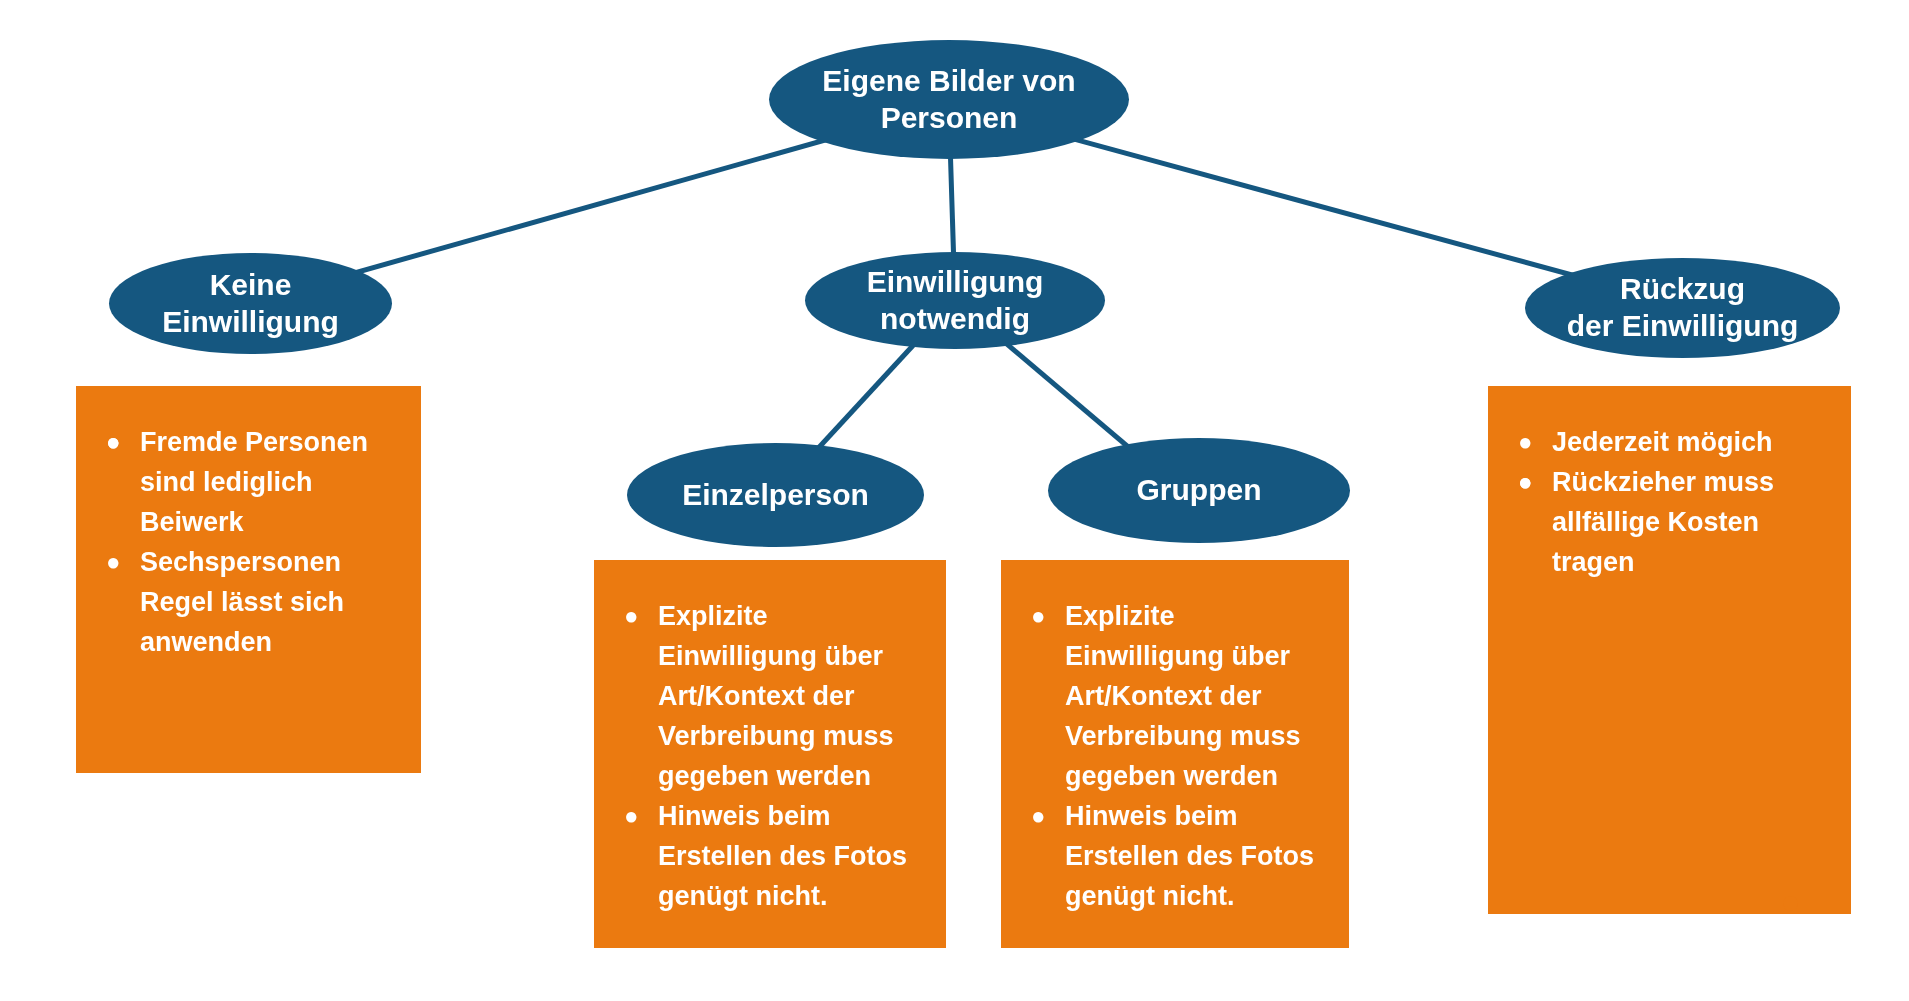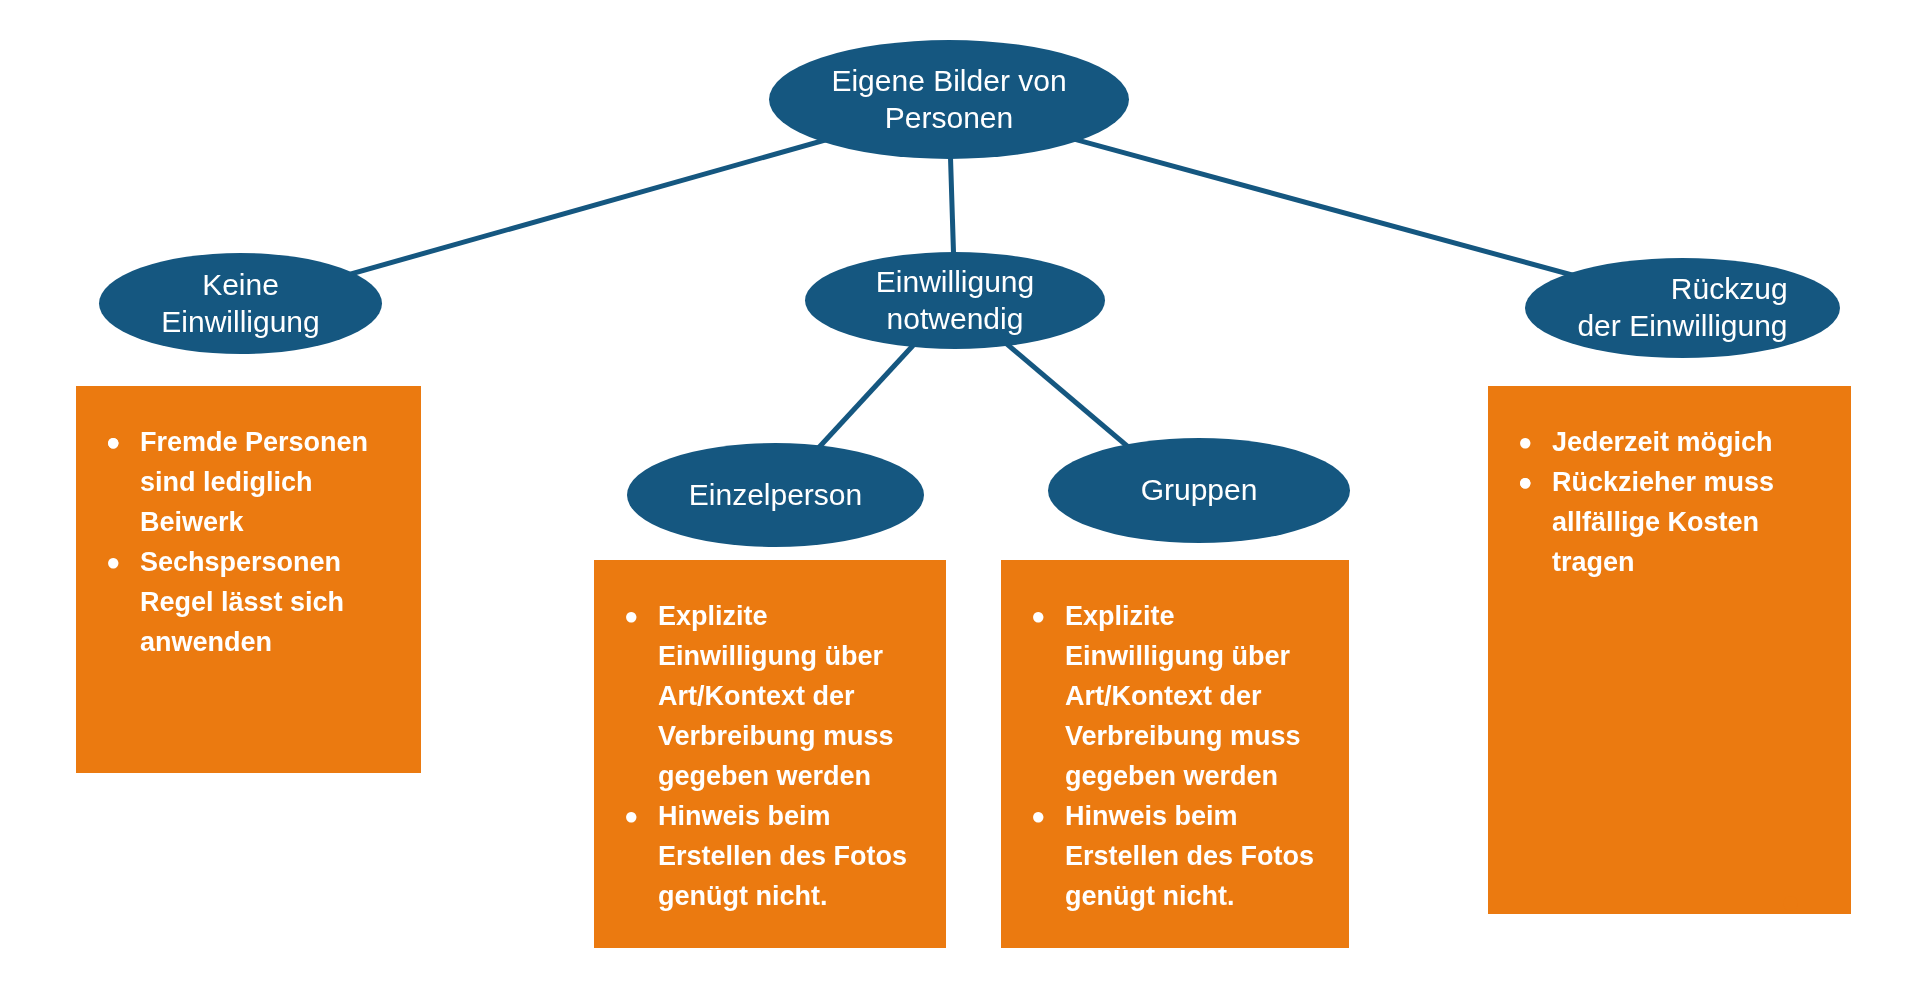--- a/index.html
+++ b/index.html
@@ -32,21 +32,21 @@
   .node {
     position: absolute;
     z-index: 2;
     background: #155780;
     border-radius: 50%;
     display: flex;
     align-items: center;
     justify-content: center;
     text-align: center;
     color: #ffffff;
-    font-weight: normal;
+    font-weight: bold;
     font-size: 30px;
     line-height: 1.22;
     white-space: pre-line;
   }
   .box {
     position: absolute;
     z-index: 2;
     background: #EB7A10;
     color: #ffffff;
     font-weight: bold;
@@ -65,25 +65,25 @@
     padding-left: 40px;
   }
   .box li .bullet {
     position: absolute;
     left: 6px;
     top: 0;
     font-size: 24px;
   }
   
   .node-root        { left: 769px;  top: 40px;  width: 360px; height: 119px; }
-  .node-keine       { left: 99px;  top: 253px; width: 283px; height: 101px; }
+  .node-keine       { left: 109px;  top: 253px; width: 283px; height: 101px; }
   .node-notwendig   { left: 805px;  top: 252px; width: 300px; height: 97px;  }
   .node-einzel      { left: 627px;  top: 443px; width: 297px; height: 104px; }
   .node-gruppen     { left: 1048px; top: 438px; width: 302px; height: 105px; }
-  .node-rueckzug    { left: 1525px; top: 258px; width: 315px; height: 100px; text-align: right; }
+  .node-rueckzug    { left: 1525px; top: 258px; width: 315px; height: 100px; }
   
   .box-keine        { left: 76px;   top: 386px; width: 345px; height: 387px; }
   .box-einzel       { left: 594px;  top: 560px; width: 352px; height: 388px; }
   .box-gruppen      { left: 1001px; top: 560px; width: 348px; height: 388px; }
   .box-rueckzug     { left: 1488px; top: 386px; width: 363px; height: 528px; }
   .stray-dot {
     position: absolute;
     z-index: 3;
     left: 1783px;
     top: 896px;

